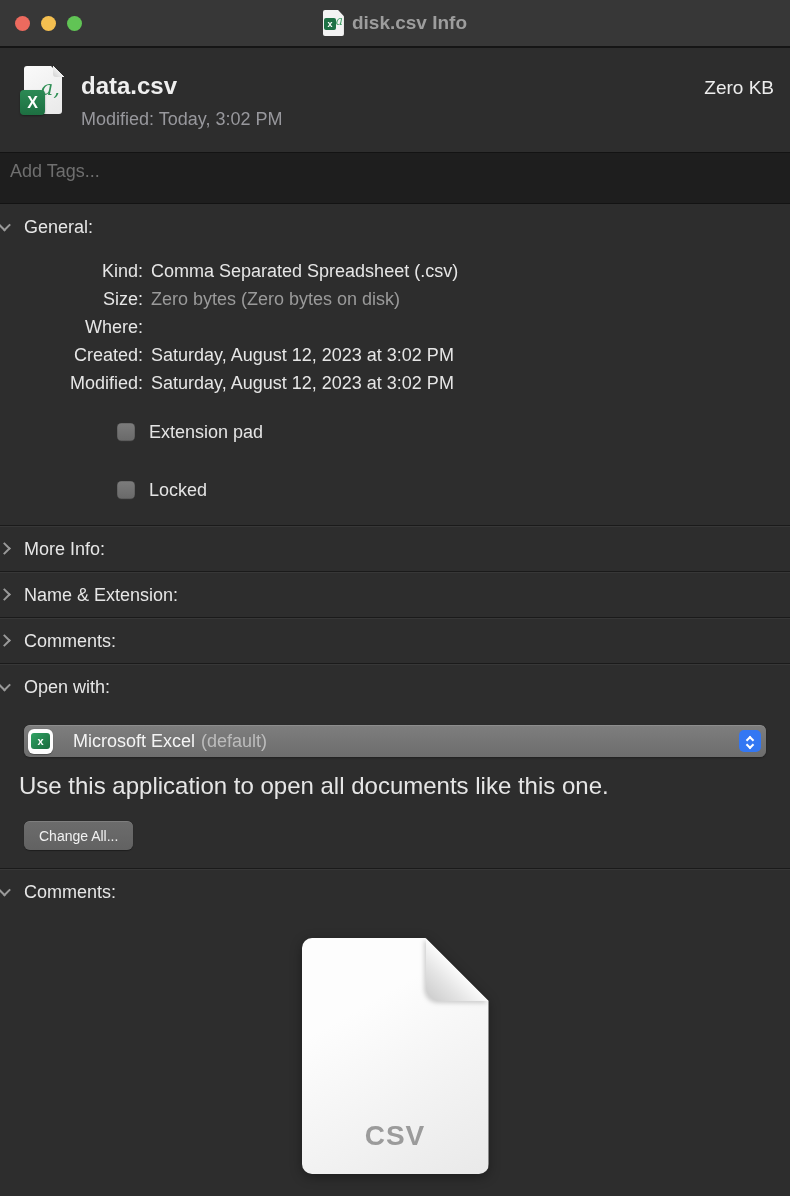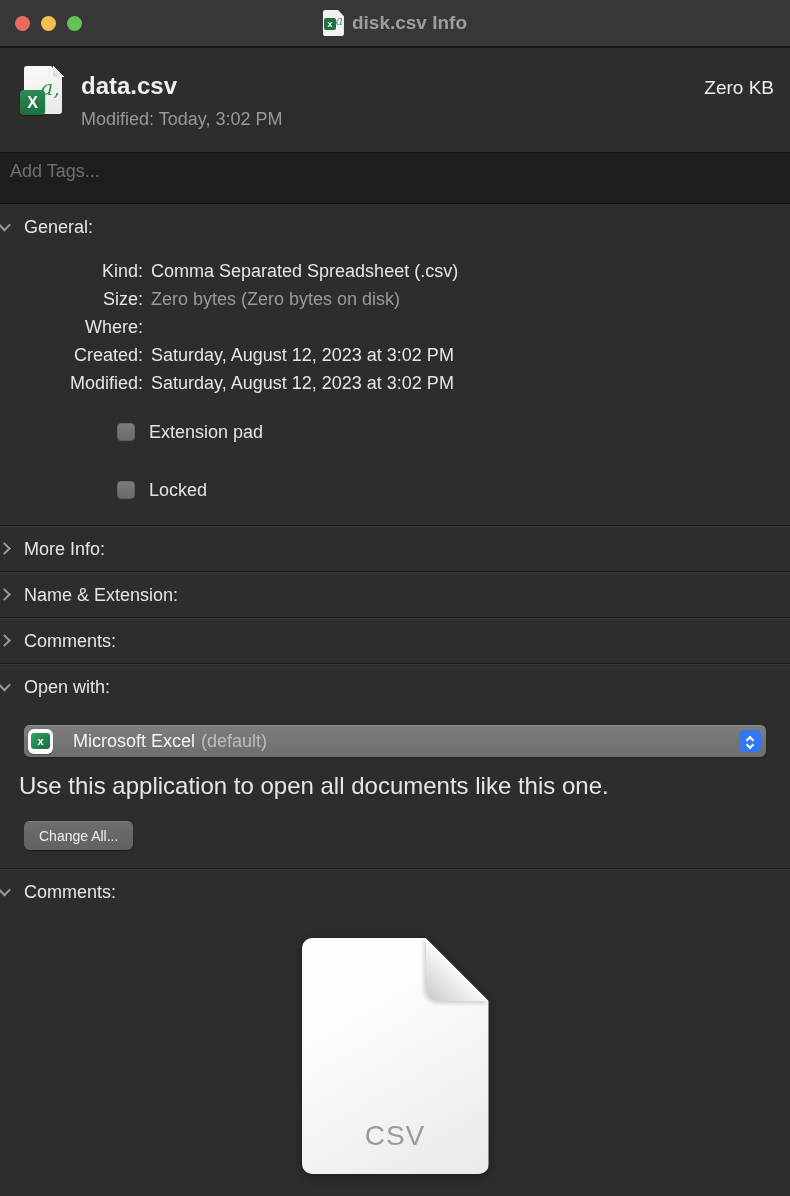--- a/index.html
+++ b/index.html
@@ -118,21 +118,21 @@
   .preview-wrap { display:flex; justify-content:center; padding:24px 0 26px; }
   .doc-shadow { filter:drop-shadow(0 3px 6px rgba(0,0,0,.35)); }
   .doc { width:187px; height:236px; position:relative; border-radius:10px;
     background:linear-gradient(150deg,#fdfdfd 30%,#e9e9e9 100%);
     clip-path:polygon(0 0, calc(100% - 63px) 0, 100% 63px, 100% 100%, 0 100%); }
   .doc .fold { position:absolute; top:0; right:0; width:63px; height:63px;
     background:linear-gradient(to bottom left, rgba(0,0,0,0) 48%, #fbfbfb 50%, #e3e3e3 72%, #c9c9c9 100%);
     border-radius:0 0 0 14px;
     filter:drop-shadow(-2px 2px 2px rgba(0,0,0,.18)); }
   .doc-label { position:absolute; bottom:22px; left:0; width:100%; text-align:center;
-    color:#9b9b9b; font-weight:normal; font-size:28px; letter-spacing:1px; }
+    color:#9b9b9b; font-weight:bold; font-size:28px; letter-spacing:1px; }
 </style>
 </head>
 <body>
 
 <div class="titlebar">
   <div class="traffic">
     <button class="light red"></button>
     <button class="light yellow"></button>
     <button class="light green"></button>
   </div>

